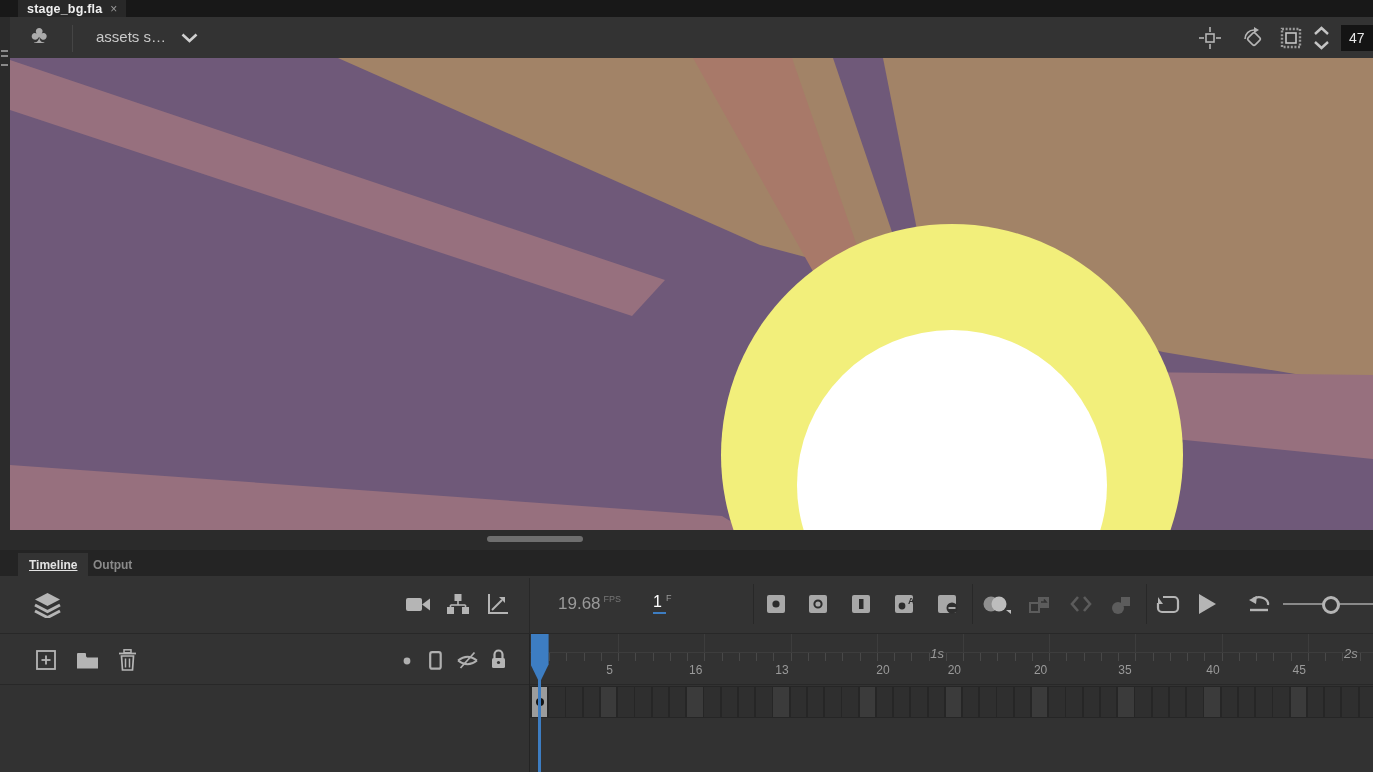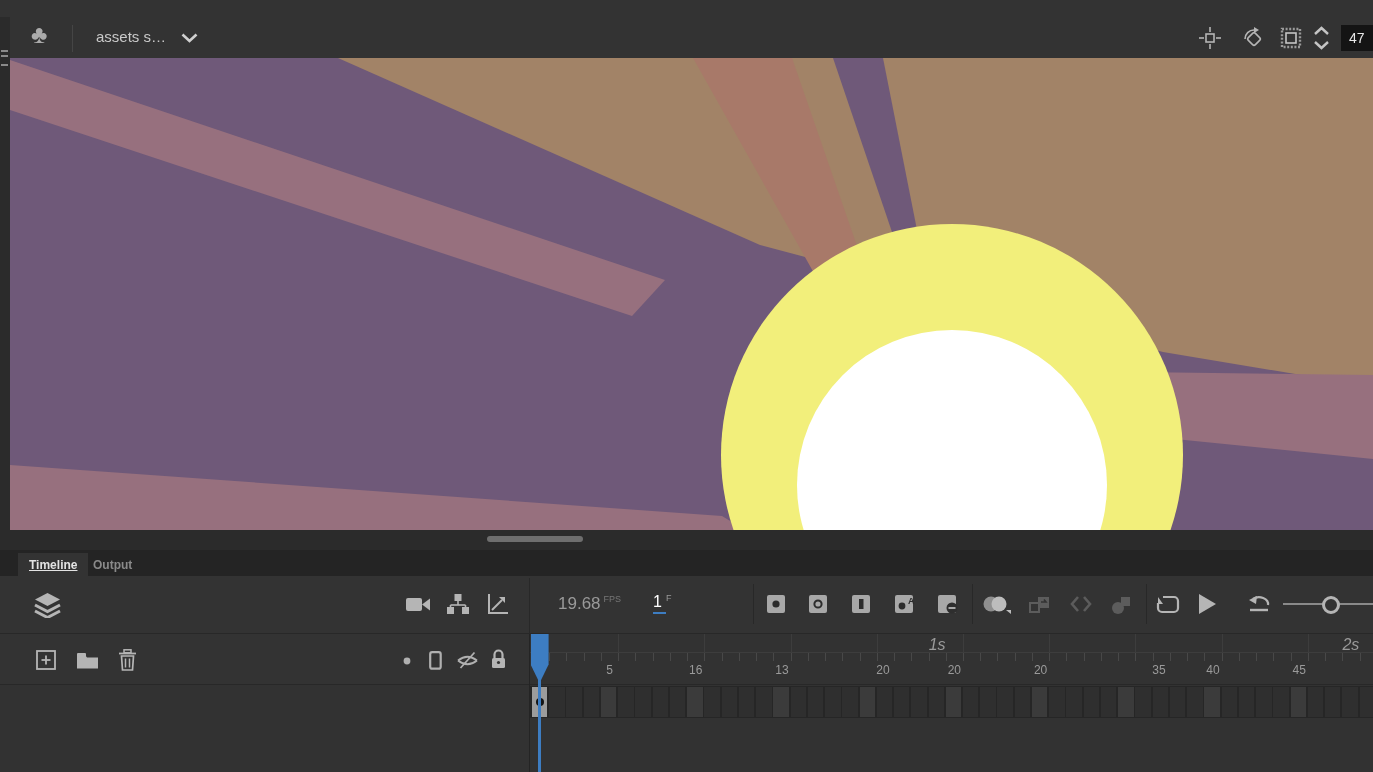--- a/index.html
+++ b/index.html
@@ -54,21 +54,21 @@
   .slider-line{position:absolute;left:1283px;top:27px;width:90px;height:2px;background:#8a8a8a;}
   .slider-knob{position:absolute;left:1322px;top:20px;width:12px;height:12px;border:3px solid #b5b5b5;border-radius:50%;background:#333;}
 
   .tl-body{position:absolute;left:0;top:634px;width:1373px;height:138px;background:#323232;}
   .layer-header{position:absolute;left:0;top:0;width:530px;height:51px;background:#333;border-bottom:1px solid #282828;box-sizing:border-box;}
   .lh{position:absolute;display:flex;align-items:center;justify-content:center;}
 
   .ruler{position:absolute;left:530px;top:0;width:843px;height:51px;border-bottom:1px solid #282828;box-sizing:border-box;}
   .ruler-midline{position:absolute;left:0;top:18px;width:843px;height:1px;background:#3d3d3d;}
   .sec-div{position:absolute;top:0;width:1px;height:18px;background:#3d3d3d;}
-  .sec-label{position:absolute;top:2px;font-size:16px;font-style:italic;color:#9a9a9a;transform:translateX(-50%);}
+  .sec-label{position:absolute;top:12px;font-size:13px;font-style:italic;color:#9a9a9a;transform:translateX(-50%);}
   .tick{position:absolute;top:19px;width:1px;height:8px;background:#484848;}
   .frame-label{position:absolute;top:29px;font-size:12px;color:#9a9a9a;transform:translateX(-50%);}
 
   .layer-row{position:absolute;left:0;top:52px;width:530px;height:32px;background:var(--tl-selection);display:flex;align-items:center;}
   .layer-name{margin-left:74px;font-size:13px;color:#fff;}
   .outline-swatch{position:absolute;left:431px;top:6px;width:7px;height:19px;}
 
   .frames{position:absolute;left:530px;top:52px;width:843px;height:32px;background:#262626;}
   .fcell{position:absolute;top:1px;height:30px;background:#2f2f2f;}
   .fcell.fifth{background:#3b3b3b;}
@@ -82,20 +82,26 @@
     clip-path:polygon(0 0,100% 0,100% 62%,50% 100%,0 62%);}
   .playhead-line{position:absolute;top:680px;width:2.4px;height:92px;background:var(--tl-playhead);}
 
   svg{display:block;}
 </style>
 </head>
 <body>
 
 <div class="app">
 
+  <div class="tabbar">
+    <div class="doc-tab">
+      <span class="doc-tab-title">stage_bg.fla</span>
+      <span class="doc-tab-close">×</span>
+    </div>
+  </div>
 
   <div class="editbar">
     <div class="club">♣</div>
     <div class="vsep"></div>
     <div class="symbol-name">assets s…</div>
     <div class="chev-down">
       <svg width="17" height="10">
           <polyline points="1.5,1.5 8.5,8 15.5,1.5" fill="none" stroke="#d0d0d0" stroke-width="2.6"></polyline>
         </svg>
     </div>
@@ -385,21 +391,21 @@
         <div class="tick" style="left: 777.8px;"></div>
         <div class="tick" style="left: 795.04px;"></div>
         <div class="tick" style="left: 812.28px;"></div>
         <div class="tick" style="left: 829.52px;"></div>
         <div class="frame-label" style="left: 79.58px;">5</div>
         <div class="frame-label" style="left: 165.78px;">16</div>
         <div class="frame-label" style="left: 251.98px;">13</div>
         <div class="frame-label" style="left: 353px;">20</div>
         <div class="frame-label" style="left: 424.38px;">20</div>
         <div class="frame-label" style="left: 510.58px;">20</div>
-        <div class="frame-label" style="left: 629px;">35</div>
+        <div class="frame-label" style="left: 595px;">35</div>
         <div class="frame-label" style="left: 682.98px;">40</div>
         <div class="frame-label" style="left: 769.18px;">45</div>
         <div class="sec-label" style="left: 407.14px;">1s</div>
         <div class="sec-label" style="left: 820.9px;">2s</div>
       </div>
 
 
     <div class="frames" id="frames">
         <div class="fcell key" style="left: 2px; width: 15.44px;">
           <div class="kdot"></div>

